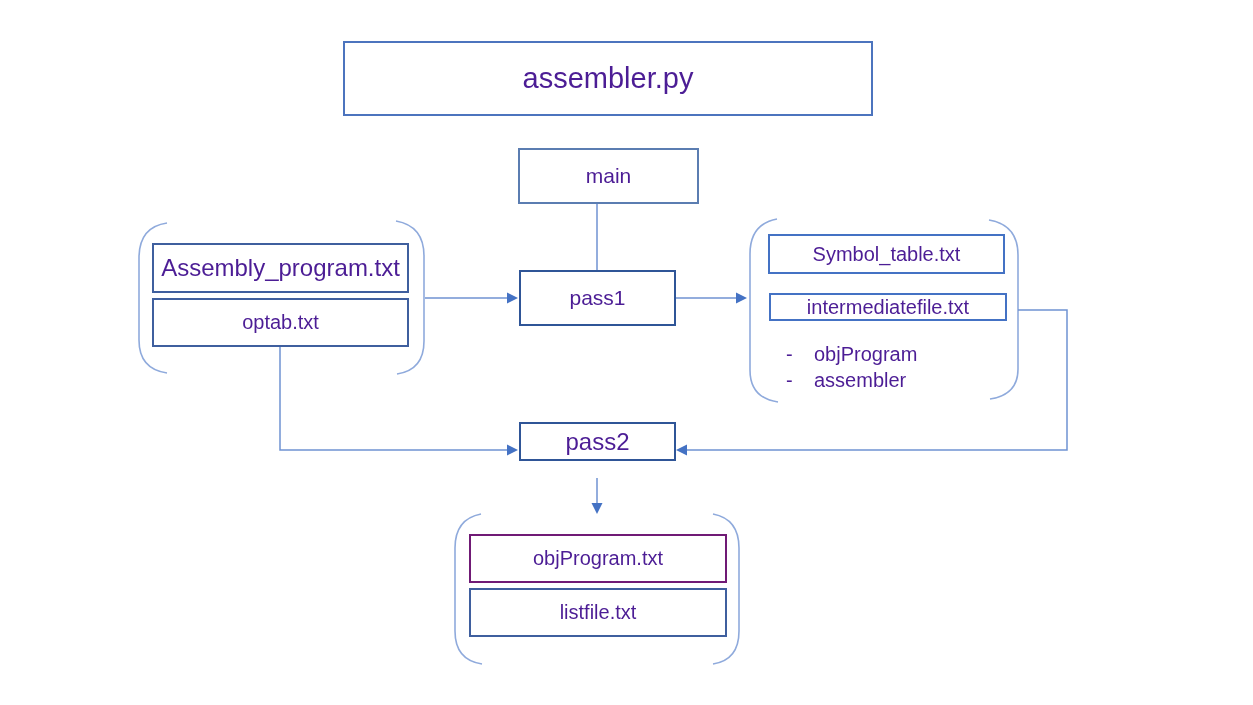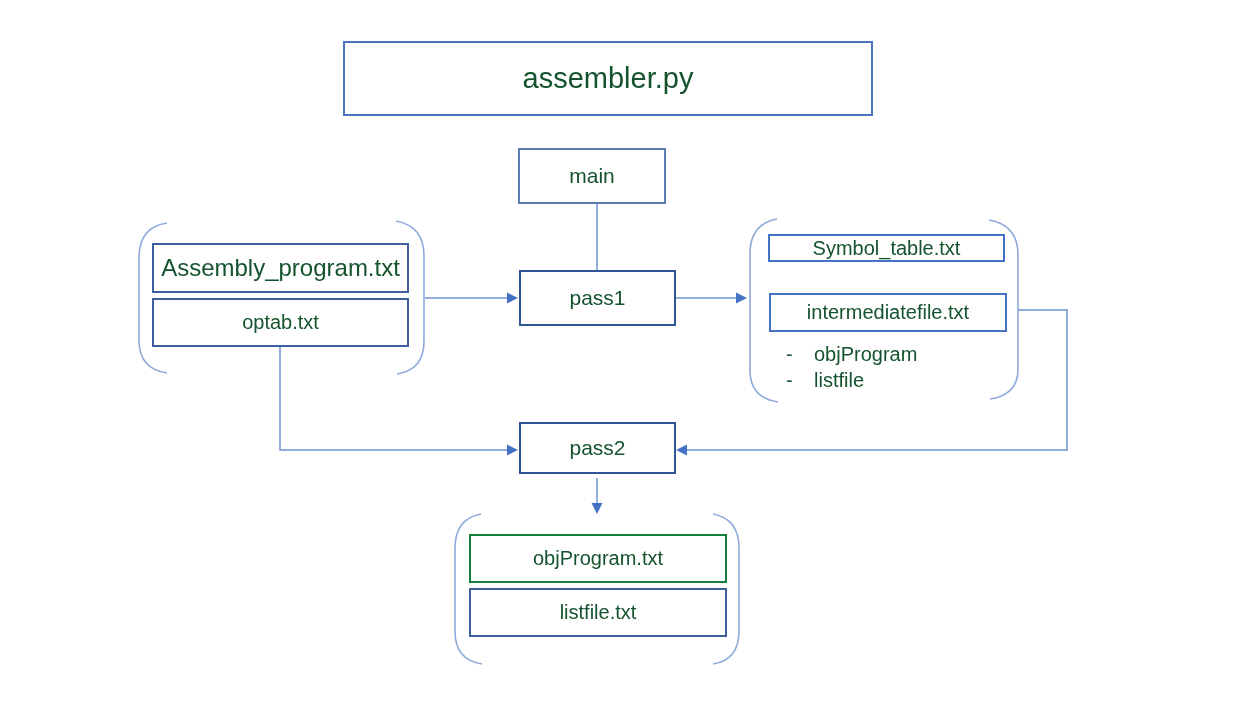--- a/index.html
+++ b/index.html
@@ -3,50 +3,50 @@
 <meta charset="utf-8">
 <style>
   * { margin: 0; padding: 0; box-sizing: border-box; }
   html, body { background: #ffffff; }
   .stage {
     position: relative;
     width: 1253px;
     height: 705px;
     background: #ffffff;
     font-family: "Liberation Sans", sans-serif;
-    color: #14532d;
+    color: #4c1d95;
     overflow: hidden;
   }
   .connector-layer {
     position: absolute;
     left: 0; top: 0;
     width: 1253px; height: 705px;
   }
   .node {
     position: absolute;
     background: #ffffff;
     display: flex;
     align-items: center;
     justify-content: center;
     text-align: center;
   }
   .node span { white-space: nowrap; }
 
   .box-title   { left: 343px; top: 41px;  width: 530px; height: 75px; border: 2px solid #4C74BE; font-size: 29px; }
-  .box-main    { left: 518px; top: 148px; width: 148px; height: 56px; border: 2px solid #5B7DB1; font-size: 21px; }
+  .box-main    { left: 518px; top: 148px; width: 181px; height: 56px; border: 2px solid #5B7DB1; font-size: 21px; }
   .box-pass1   { left: 519px; top: 270px; width: 157px; height: 56px; border: 2px solid #2F5597; font-size: 21px; text-align: center; }
-  .box-pass2   { left: 519px; top: 422px; width: 157px; height: 52px; border: 2px solid #2F5597; font-size: 21px; }
+  .box-pass2   { left: 519px; top: 422px; width: 157px; height: 39px; border: 2px solid #2F5597; font-size: 24px; }
 
   .box-asmprog { left: 152px; top: 243px; width: 257px; height: 50px; border: 2px solid #3F5F9E; font-size: 24px; }
   .box-optab   { left: 152px; top: 298px; width: 257px; height: 49px; border: 2px solid #3F5F9E; font-size: 20px; }
 
-  .box-symtab  { left: 768px; top: 234px; width: 237px; height: 28px; border: 2px solid #4472C4; font-size: 20px; }
-  .box-interm  { left: 769px; top: 293px; width: 238px; height: 39px; border: 2px solid #4472C4; font-size: 20px; }
+  .box-symtab  { left: 768px; top: 234px; width: 237px; height: 40px; border: 2px solid #4472C4; font-size: 20px; }
+  .box-interm  { left: 769px; top: 293px; width: 238px; height: 28px; border: 2px solid #4472C4; font-size: 20px; }
 
-  .box-objprog { left: 469px; top: 534px; width: 258px; height: 49px; border: 2px solid #15803d; font-size: 20px; }
+  .box-objprog { left: 469px; top: 534px; width: 258px; height: 49px; border: 2px solid #701a75; font-size: 20px; }
   .box-listf   { left: 469px; top: 588px; width: 258px; height: 49px; border: 2px solid #3F5F9E; font-size: 20px; }
 
   .bullet-list {
     position: absolute;
     left: 786px; top: 341px;
     font-size: 20px;
     line-height: 26px;
   }
   .bullet-row { display: flex; }
   .bullet-marker { width: 28px; }
@@ -109,21 +109,21 @@
     <span>intermediatefile.txt</span>
   </div>
 
   <div class="bullet-list">
     <div class="bullet-row">
       <span class="bullet-marker">-</span>
       <span>objProgram</span>
     </div>
     <div class="bullet-row">
       <span class="bullet-marker">-</span>
-      <span>listfile</span>
+      <span>assembler</span>
     </div>
   </div>
 
   <div class="node box-objprog">
     <span>objProgram.txt</span>
   </div>
   <div class="node box-listf">
     <span>listfile.txt</span>
   </div>
 

